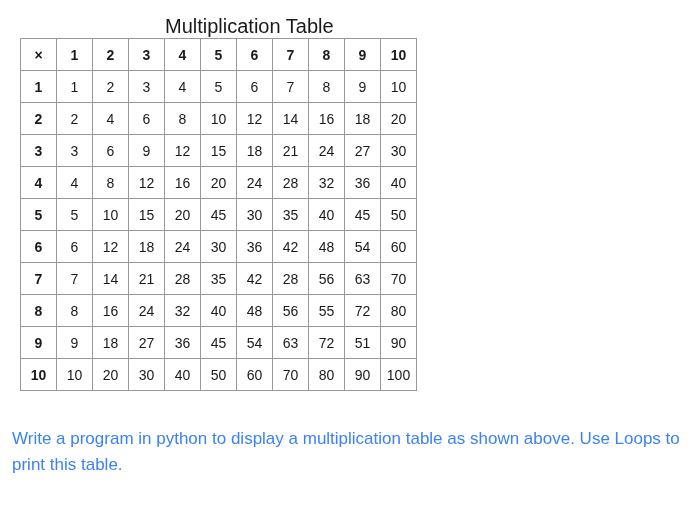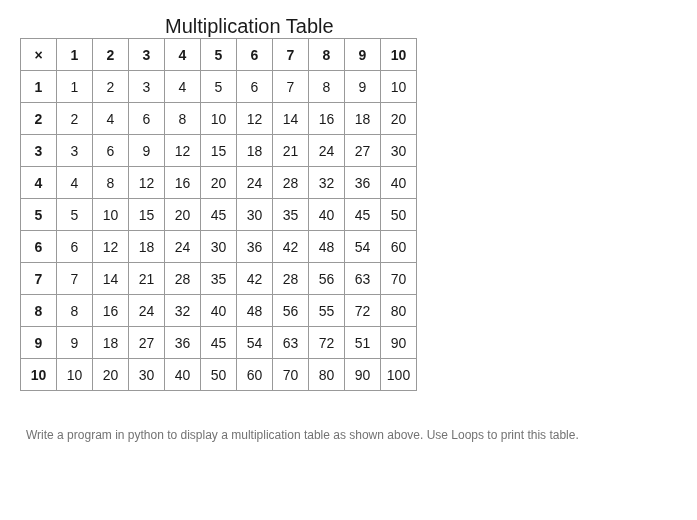--- a/index.html
+++ b/index.html
@@ -36,23 +36,23 @@
     th {
       font-weight: 700;
     }
     .corner {
       font-weight: 700;
     }
     .row-header {
       font-weight: 700;
     }
     .instruction {
-      font-size: 12px;
-      color: #737373;
-      margin-left: 16px;
+      font-size: 17px;
+      color: #3b82f6;
+      margin-left: 2px;
       line-height: 1.5;
     }
   </style>
 </head>
 <body>
 
 <h1 class="title">Multiplication Table</h1>
 
 <table>
   <thead>

